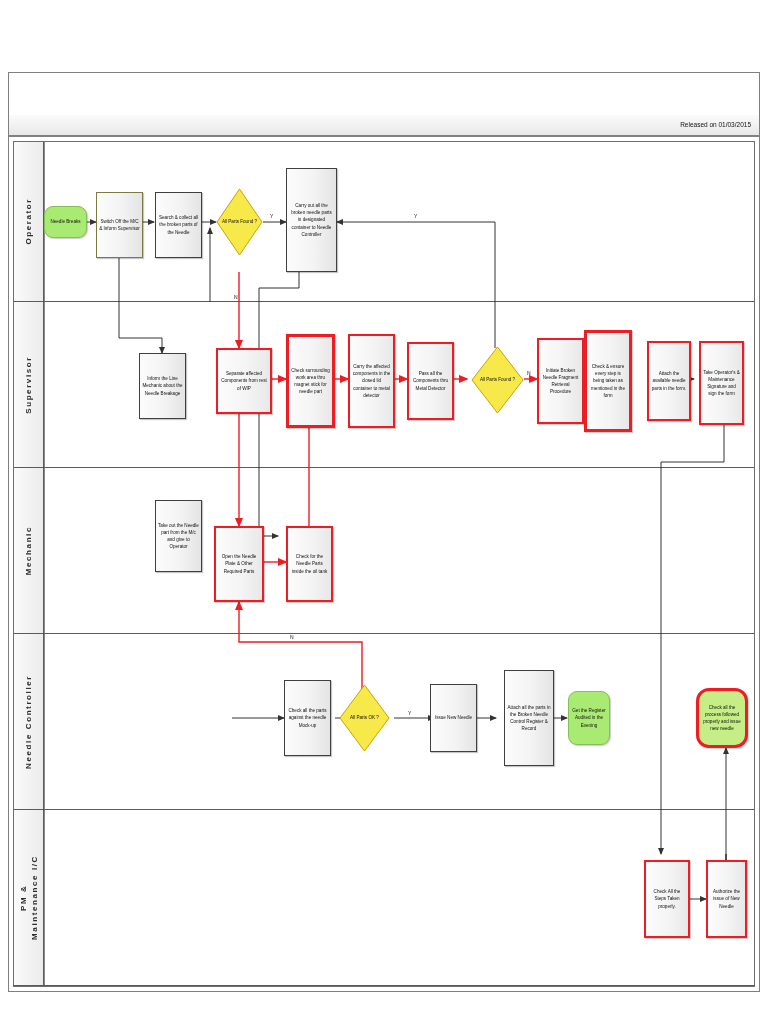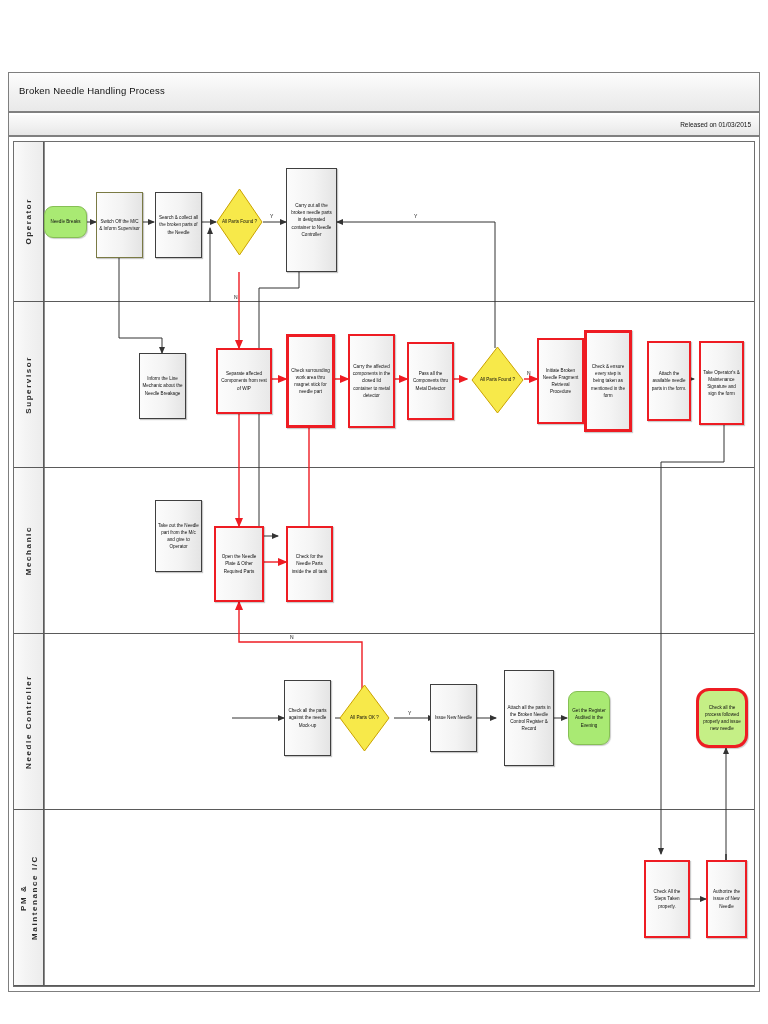--- a/index.html
+++ b/index.html
@@ -65,23 +65,20 @@
 
   .edgelbl{position:absolute;font-size:5px;color:#111;}
 </style>
 </head>
 <body>
 
 <div id="page">
 
   <div id="doc-frame">
 
-    <div id="title-bar">
-      <div id="title-text">Broken Needle Handling Process</div>
-    </div>
 
     <div id="release-bar">
       <div id="release-text">Released on 01/03/2015</div>
     </div>
 
     <div id="lanes">
 
       <div class="lane" style="top:0;height:160px;">
         <div class="lane-header">
           <div class="lane-label">Operator</div>

